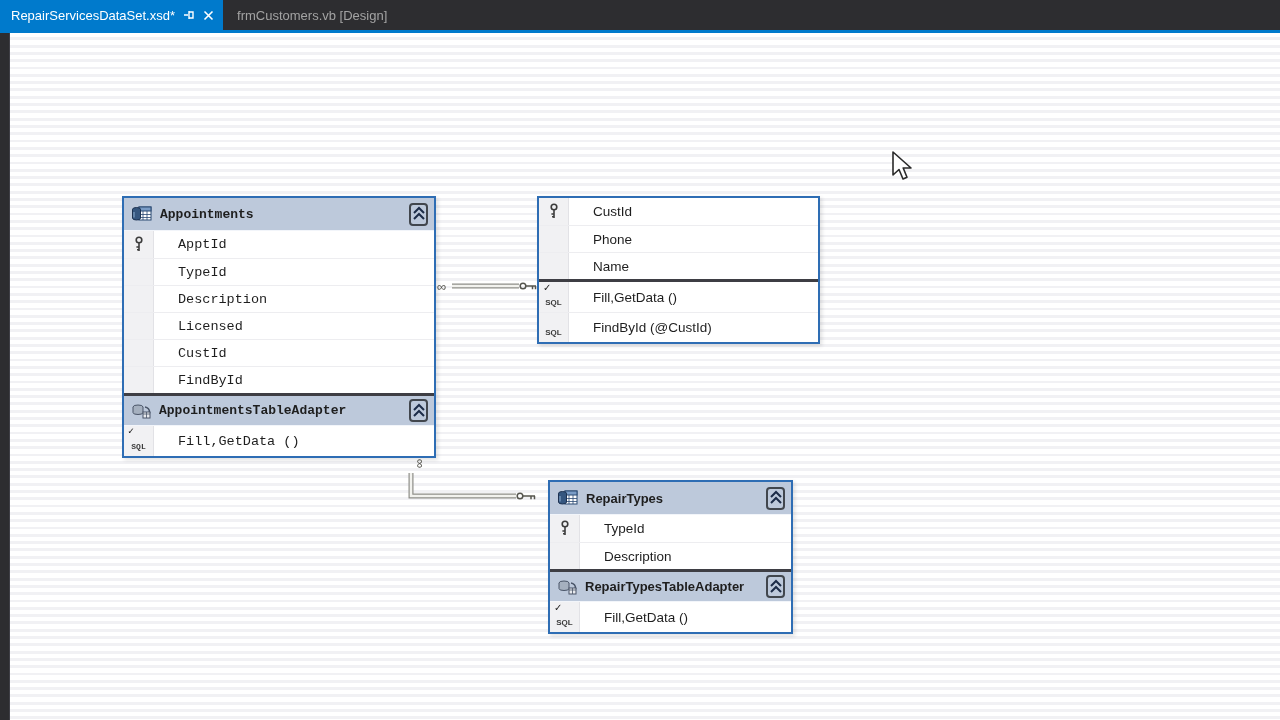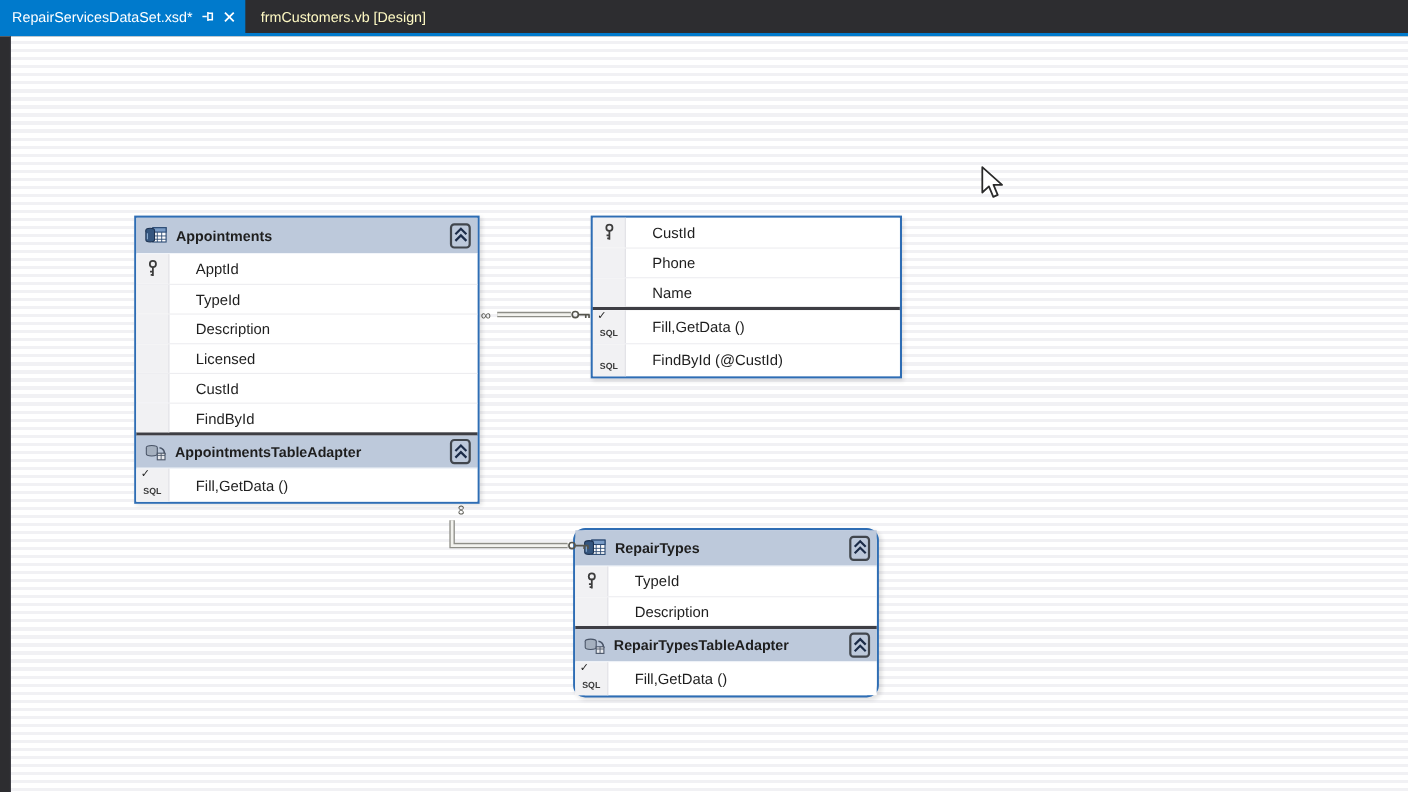--- a/index.html
+++ b/index.html
@@ -3,21 +3,21 @@
 <meta charset="utf-8">
 <style>
   * { box-sizing: border-box; margin: 0; padding: 0; }
   html,body { width:1280px; height:720px; overflow:hidden; }
   body { font-family:"Liberation Sans", sans-serif; background:#2d2d30; position:relative; }
 
   
   .tab-bar { height:30px; background:#2d2d30; display:flex; align-items:stretch; }
   .tab { display:flex; align-items:center; font-size:13px; cursor:default; }
   .tab.active { background:#007acc; color:#ffffff; padding:0 9px 0 11px; gap:8px; }
-  .tab.inactive { color:#fef9c3; padding:0 14px; }
+  .tab.inactive { color:#a3a3a3; padding:0 14px; }
   .tab .tico { display:flex; align-items:center; }
   .accent-line { height:3px; background:#007acc; width:100%; }
 
   
   .surface { position:absolute; left:0; top:33px; right:0; bottom:0;
     background:repeating-linear-gradient(180deg,#ffffff 0 4.4px,#f1f1f4 4.4px 7.3px); }
   .left-strip { position:absolute; left:0; top:33px; bottom:0; width:10px;
     background:#2d2d30; border-right:1px solid #3f3f46; }
 
   
@@ -65,21 +65,21 @@
   </div>
   <div class="tab inactive">
     <span>frmCustomers.vb [Design]</span>
   </div>
 </div>
 <div class="accent-line"></div>
 
 <div class="surface"></div>
 <div class="left-strip"></div>
 
-<div class="entity-box" style="left:122px; top:196px; width:314px;">
+<div class="entity-box" style="left:122px; top:196px; width:314px;font-family:Liberation Mono, monospace;">
   <div class="box-header">
     <svg width="20" height="16" viewBox="0 0 20 16">
       <rect x="7" y="1" width="12" height="13" fill="#ffffff" stroke="#2b4a73"></rect>
       <rect x="7" y="1" width="12" height="4" fill="#7a9cc6" stroke="#2b4a73"></rect>
       <path d="M11 5 V14 M15 5 V14 M7 8.5 H19 M7 11.5 H19" stroke="#2b4a73" stroke-width="0.8"></path>
       <ellipse cx="4.5" cy="3.5" rx="4" ry="2" fill="#35567f" stroke="#1d3251"></ellipse>
       <path d="M0.5 3.5 V12 A4 2 0 0 0 8.5 12 V3.5" fill="#35567f" stroke="#1d3251"></path>
       <path d="M2 6 V11.5" stroke="#8fb0d4" stroke-width="1"></path>
     </svg>
     <span class="box-title">Appointments</span>
@@ -177,21 +177,21 @@
   <div class="mrow">
     <div class="gutter">
       <span class="sqlwrap">
       <span class="sqltxt">SQL</span>
         </span>
     </div>
     <span class="rlabel">FindById (@CustId)</span>
   </div>
 </div>
 
-<div class="entity-box" style="left:521px; top:480px; width:278px;border-radius:11px;">
+<div class="entity-box" style="left:548px; top:480px; width:245px;">
   <div class="box-header">
     <svg width="20" height="16" viewBox="0 0 20 16">
       <rect x="7" y="1" width="12" height="13" fill="#ffffff" stroke="#2b4a73"></rect>
       <rect x="7" y="1" width="12" height="4" fill="#7a9cc6" stroke="#2b4a73"></rect>
       <path d="M11 5 V14 M15 5 V14 M7 8.5 H19 M7 11.5 H19" stroke="#2b4a73" stroke-width="0.8"></path>
       <ellipse cx="4.5" cy="3.5" rx="4" ry="2" fill="#35567f" stroke="#1d3251"></ellipse>
       <path d="M0.5 3.5 V12 A4 2 0 0 0 8.5 12 V3.5" fill="#35567f" stroke="#1d3251"></path>
       <path d="M2 6 V11.5" stroke="#8fb0d4" stroke-width="1"></path>
     </svg>
     <span class="box-title">RepairTypes</span>

